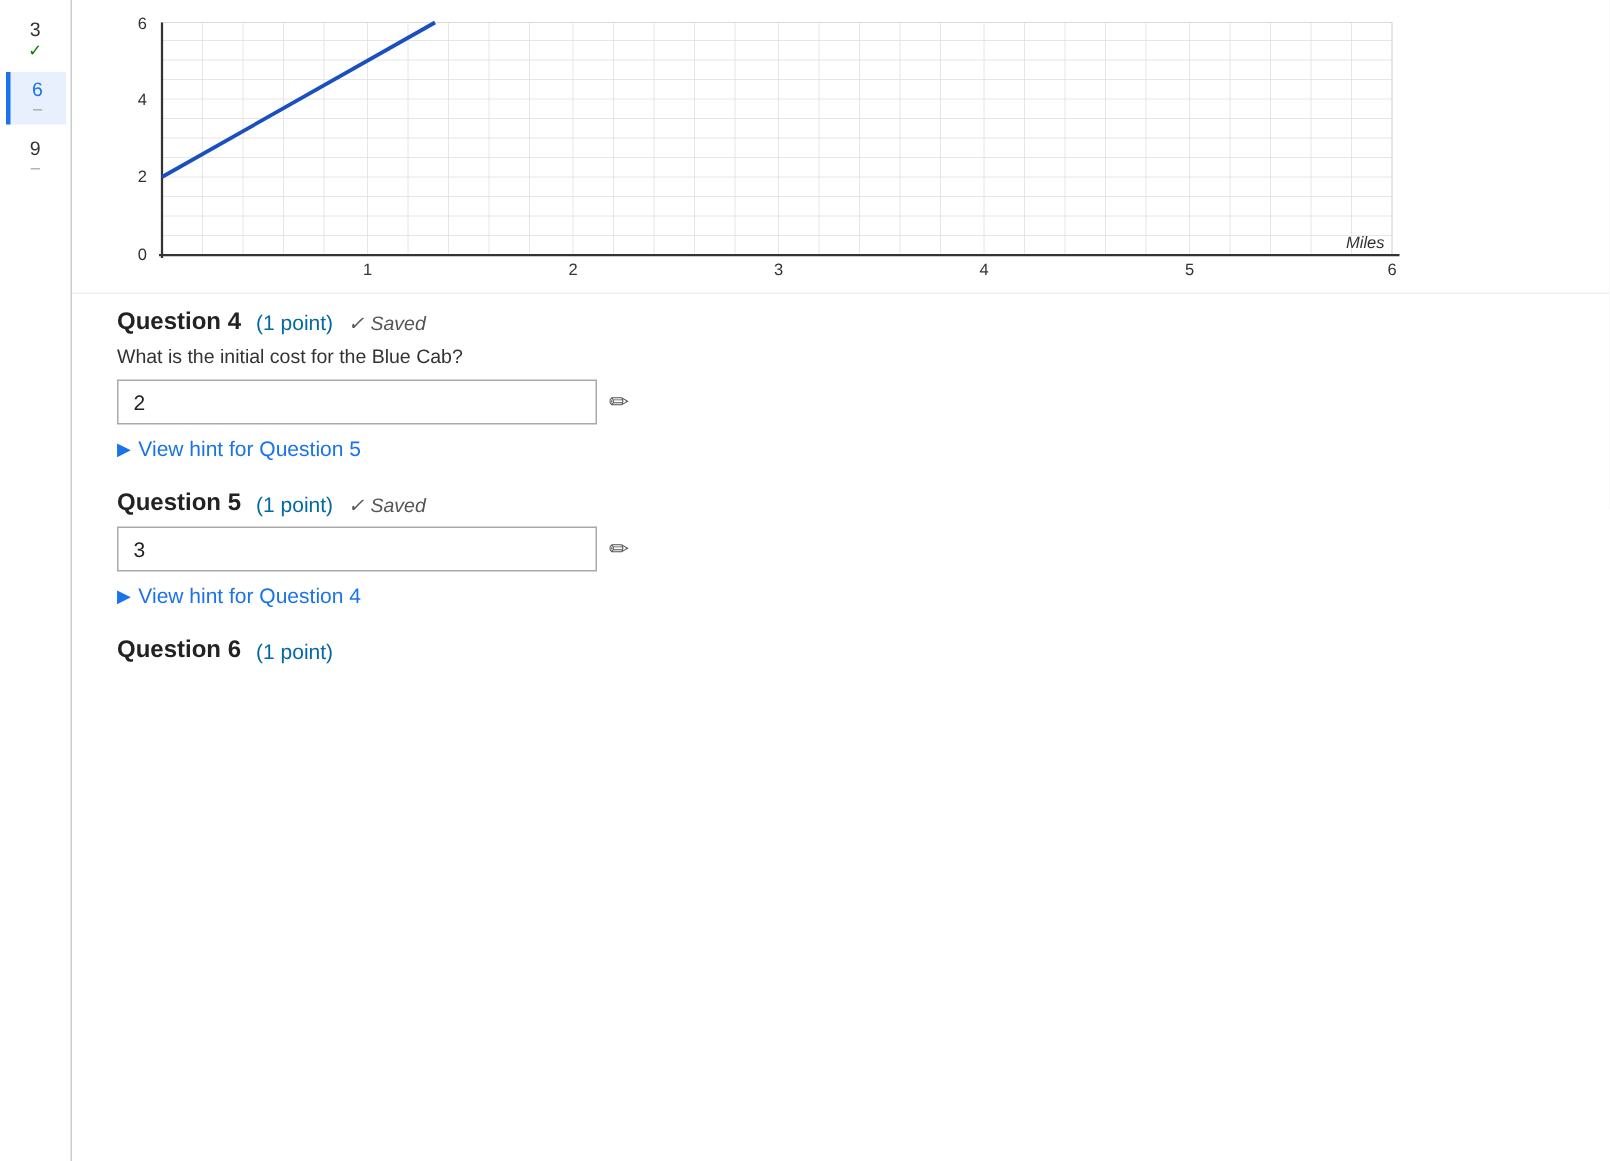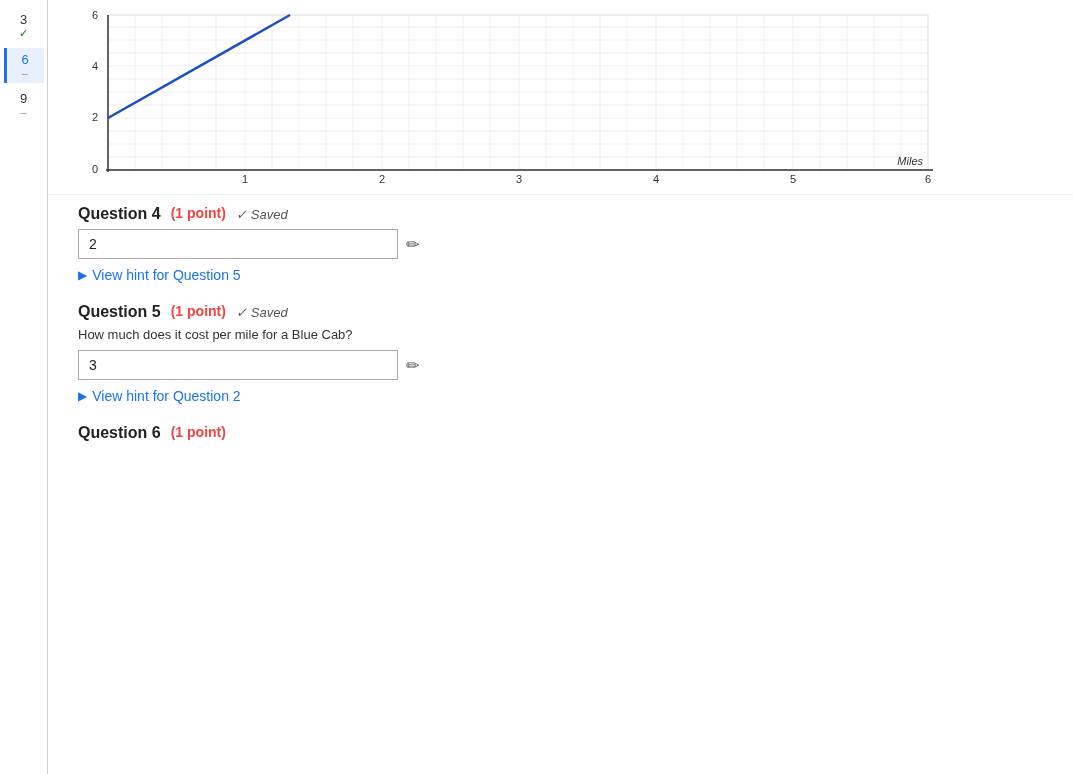--- a/index.html
+++ b/index.html
@@ -69,34 +69,35 @@
     .questions-area {
       padding: 10px 30px 20px 30px;
     }
 
     .question-block {
       margin-bottom: 20px;
     }
 
     .question-header {
       display: flex;
+      align-items: center;
       gap: 10px;
       margin-bottom: 6px;
     }
 
     .question-title {
       font-size: 16px;
       font-weight: bold;
       color: #222;
     }
 
     .question-points {
       font-size: 14px;
-      font-weight: bold;
-      color: #ef4444;
+      font-weight: normal;
+      color: #0369a1;
     }
 
     .saved-badge {
       display: flex;
       align-items: center;
       gap: 4px;
       color: #555;
       font-style: italic;
       font-size: 13px;
     }
@@ -269,20 +270,21 @@
           <span class="question-title">
             <strong>Question</strong>
             <strong> 4</strong>
           </span>
           <span class="question-points">(1 point)</span>
           <span class="saved-badge">
             <span class="saved-check">✓</span>
             <em>Saved</em>
           </span>
         </div>
+        <p class="question-text">What is the initial cost for the Blue Cab?</p>
         <div class="answer-row">
           <input class="answer-input" type="text" value="2" style="">
           <span class="pencil-icon">✏</span>
         </div>
         <a class="hint-link">
           <span class="hint-arrow">▶</span>
           <span>View hint for Question 5</span>
         </a>
       </div>
 
@@ -291,28 +293,27 @@
           <span class="question-title">
             <strong>Question</strong>
             <strong> 5</strong>
           </span>
           <span class="question-points">(1 point)</span>
           <span class="saved-badge">
             <span class="saved-check">✓</span>
             <em>Saved</em>
           </span>
         </div>
-        <p class="question-text">How much does it cost per mile for a Blue Cab?</p>
         <div class="answer-row">
           <input class="answer-input" type="text" value="3" style="">
           <span class="pencil-icon">✏</span>
         </div>
         <a class="hint-link">
           <span class="hint-arrow">▶</span>
-          <span>View hint for Question 2</span>
+          <span>View hint for Question 4</span>
         </a>
       </div>
 
       <div class="question-block">
         <div class="question-header">
           <span class="question-title">
             <strong>Question</strong>
             <strong> 6</strong>
           </span>
           <span class="question-points">(1 point)</span>

